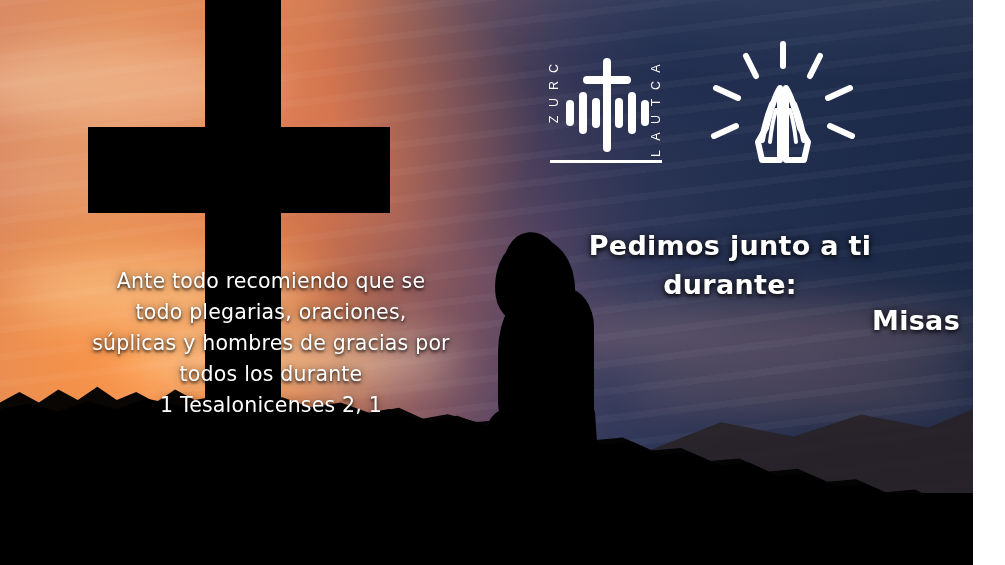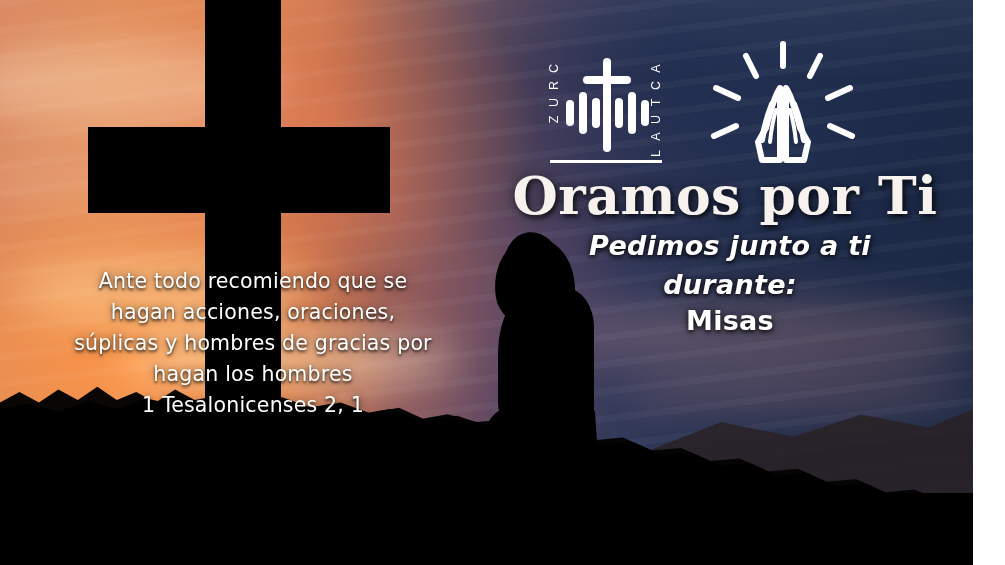--- a/index.html
+++ b/index.html
@@ -166,21 +166,21 @@
   .logo-mark{position:absolute;left:24px;top:2px;width:86px;height:104px;}
   .logo-rule{
     position:absolute;left:10px;top:108px;width:112px;height:3px;background:#fff;
   }
 
   
   .hands{position:absolute;left:690px;top:40px;width:186px;height:140px;}
 
   
   .verse{
-    position:absolute;left:38px;top:266px;width:430px;
+    position:absolute;left:56px;top:266px;width:430px;
     font-family:"DejaVu Sans",sans-serif;
     font-size:20.5px;font-weight:400;line-height:31px;
     color:#ffffff;text-align:center;letter-spacing:.2px;
     text-shadow:0 2px 3px rgba(0,0,0,.75), 0 0 8px rgba(0,0,0,.55);
   }
   .verse div{white-space:nowrap;}
 
   .title{
     position:absolute;left:500px;top:168px;width:450px;
     font-family:"DejaVu Serif",serif;
@@ -189,27 +189,27 @@
     text-shadow:2px 3px 5px rgba(0,0,0,.70), 0 0 14px rgba(0,0,0,.45);
   }
 
   .intro{
     position:absolute;left:510px;top:226px;width:440px;
     font-family:"DejaVu Sans",sans-serif;
     font-size:27px;font-weight:700;line-height:39px;
     color:#ffffff;text-align:center;letter-spacing:.3px;
     text-shadow:0 2px 4px rgba(0,0,0,.80), 0 0 10px rgba(0,0,0,.55);
   }
-  .intro div{white-space:nowrap;font-style:italic;}
+  .intro div{white-space:nowrap;}
 
   .services{
     position:absolute;left:500px;top:302px;width:460px;
     font-family:"DejaVu Sans",sans-serif;
     font-size:27px;font-weight:700;line-height:38px;
-    color:#ffffff;text-align:center;letter-spacing:.3px;
+    color:#ffffff;text-align:right;letter-spacing:.3px;
     text-shadow:0 2px 4px rgba(0,0,0,.80), 0 0 10px rgba(0,0,0,.55);
   }
   .services div{white-space:nowrap;}
 
   .right-margin{
     position:absolute;right:0;top:0;width:32px;height:565px;background:#fff;
   }
 </style>
 </head>
 <body>
@@ -299,27 +299,26 @@
       </g>
       <g stroke="#ffffff" stroke-width="4" fill="none" stroke-linecap="round">
         <path d="M86 70 C83 80, 81 92, 80 102"></path>
         <path d="M100 70 C103 80, 105 92, 106 102"></path>
       </g>
     </svg>
   </div>
 
   <div class="verse">
     <div>Ante todo recomiendo que se</div>
-    <div>hagan acciones, oraciones,</div>
+    <div>todo plegarias, oraciones,</div>
     <div>súplicas y hombres de gracias por</div>
-    <div>hagan los hombres</div>
+    <div>todos los durante</div>
     <div>1 Tesalonicenses 2, 1</div>
   </div>
 
-  <div class="title">Oramos por Ti</div>
 
   <div class="intro">
     <div>Pedimos junto a ti</div>
     <div>durante:</div>
   </div>
 
   <div class="services">
     <div>Misas</div>
   </div>
 

